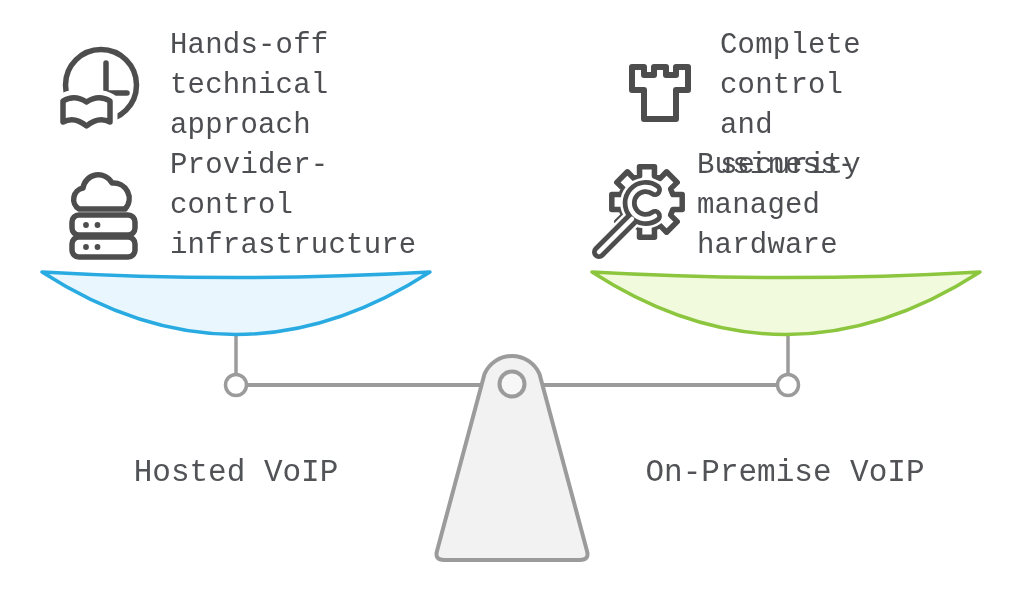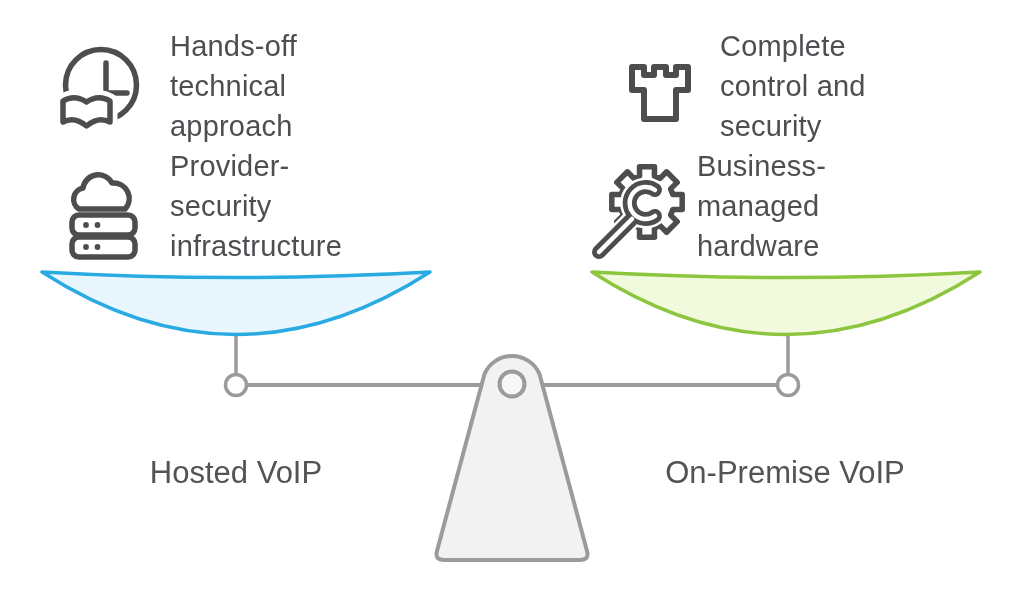--- a/index.html
+++ b/index.html
@@ -1,19 +1,19 @@
 <!DOCTYPE html>
 <html><head>
 <meta charset="utf-8">
 <style>
   html,body { margin:0; padding:0; background:#ffffff; }
   .canvas {
     position:relative; width:1024px; height:591px; overflow:hidden;
     background:#ffffff;
-    font-family:Liberation Sans, sans-serif;
+    font-family:Liberation Mono, monospace;
     color:#4d4e52;
   }
   .scale-svg { position:absolute; left:0; top:0; }
   .feature { position:absolute; width:300px; height:125px; }
   .ficon { position:absolute; display:block; }
   .ftext {
     position:absolute; left:115px; top:0;
     white-space:pre-line;
     font-size:29px; line-height:40px; font-weight:400;
     letter-spacing:0.2px;
@@ -66,21 +66,21 @@
         <path d="M 24 41 A 11.5 11.5 0 0 1 28 20 A 15.5 15.5 0 0 1 57 15 A 15.5 15.5 0 0 1 70 41 Z" fill="none" stroke="#4d4d4d" stroke-width="5.5" stroke-linejoin="round"></path>
         <rect x="17" y="47" width="63" height="20" rx="7" fill="none" stroke="#4d4d4d" stroke-width="5.5"></rect>
         <rect x="17" y="69" width="63" height="20" rx="7" fill="none" stroke="#4d4d4d" stroke-width="5.5"></rect>
         <circle cx="31" cy="57" r="2.9" fill="#4d4d4d"></circle>
         <circle cx="42.5" cy="57" r="2.9" fill="#4d4d4d"></circle>
         <circle cx="31" cy="79" r="2.9" fill="#4d4d4d"></circle>
         <circle cx="42.5" cy="79" r="2.9" fill="#4d4d4d"></circle>
       </svg>
     </span>
     <div class="ftext">Provider-
-security
+control
 infrastructure</div>
   </div>
 
   <div class="feature" style="left:605px; top:26px;">
     <span class="ficon" style="left:12px; top:31px;">
       <svg width="77" height="65" viewBox="0 0 77 65">
         <path d="M 27 62 V 33 H 15 V 10 H 27 V 18 H 37 V 10 H 49 V 18 H 59 V 10 H 71 V 33 H 59 V 62 Z" fill="none" stroke="#4d4d4d" stroke-width="6" stroke-linejoin="round"></path>
       </svg>
     </span>
     <div class="ftext">Complete

